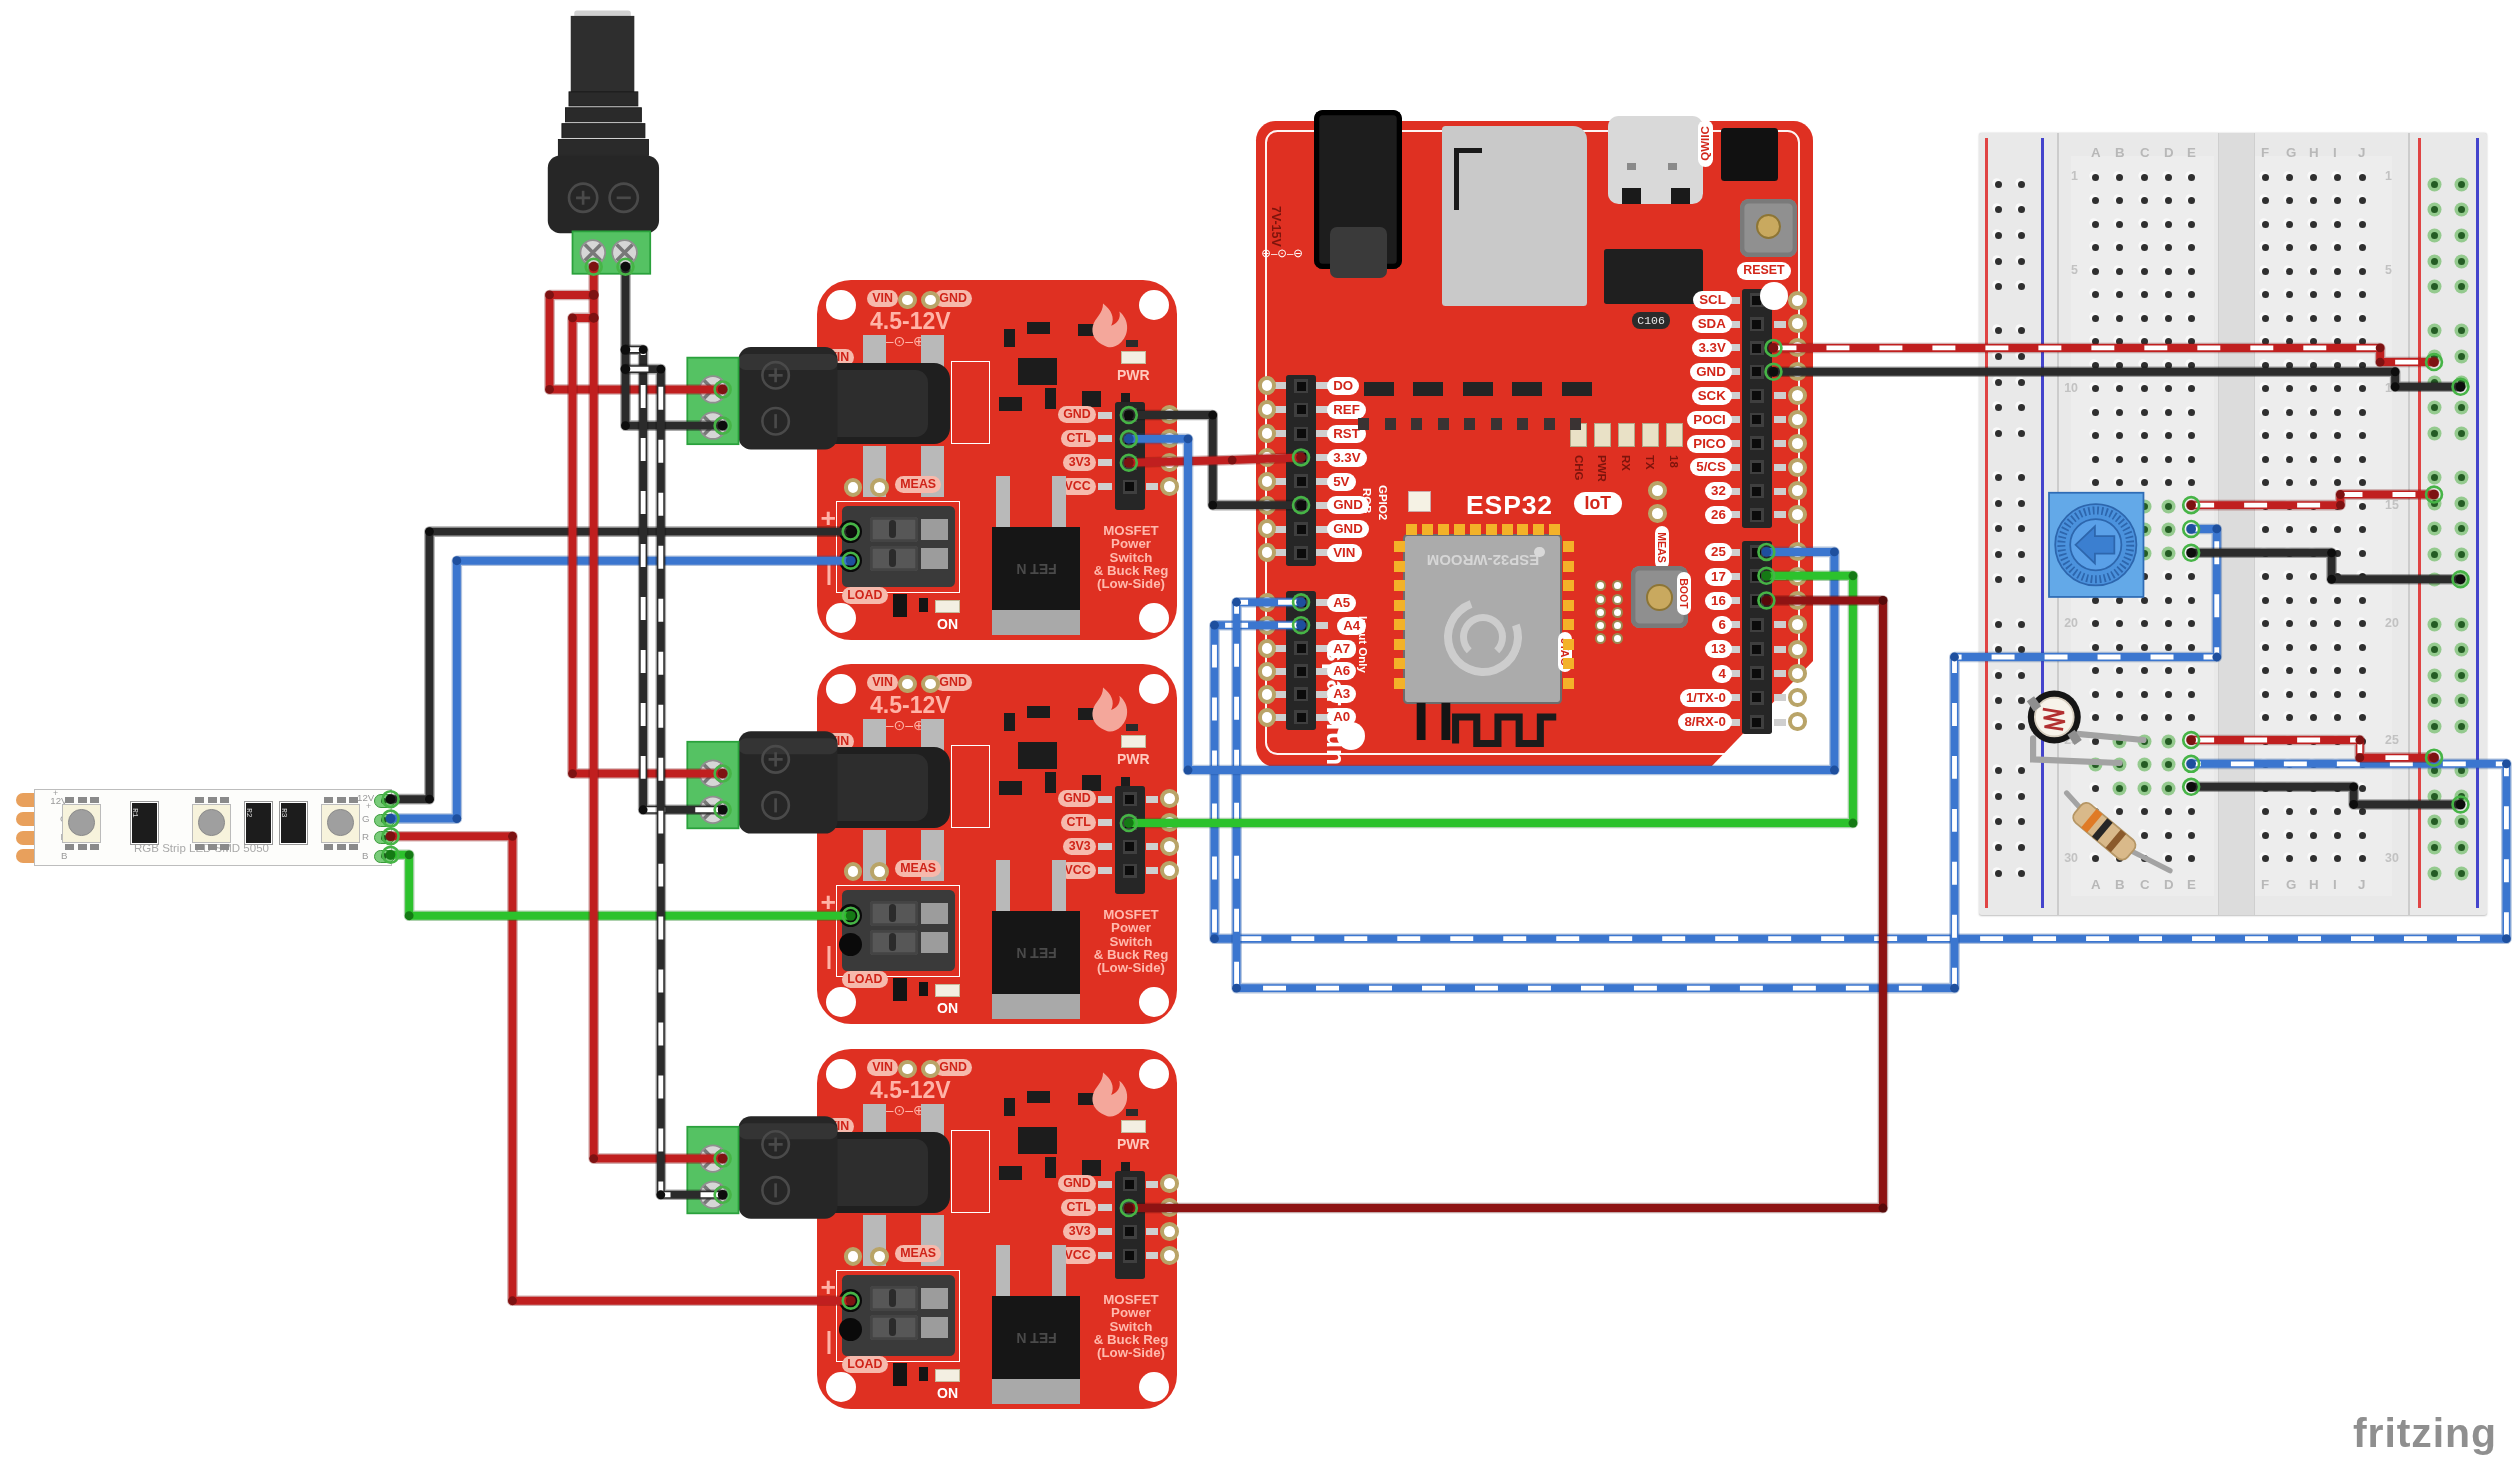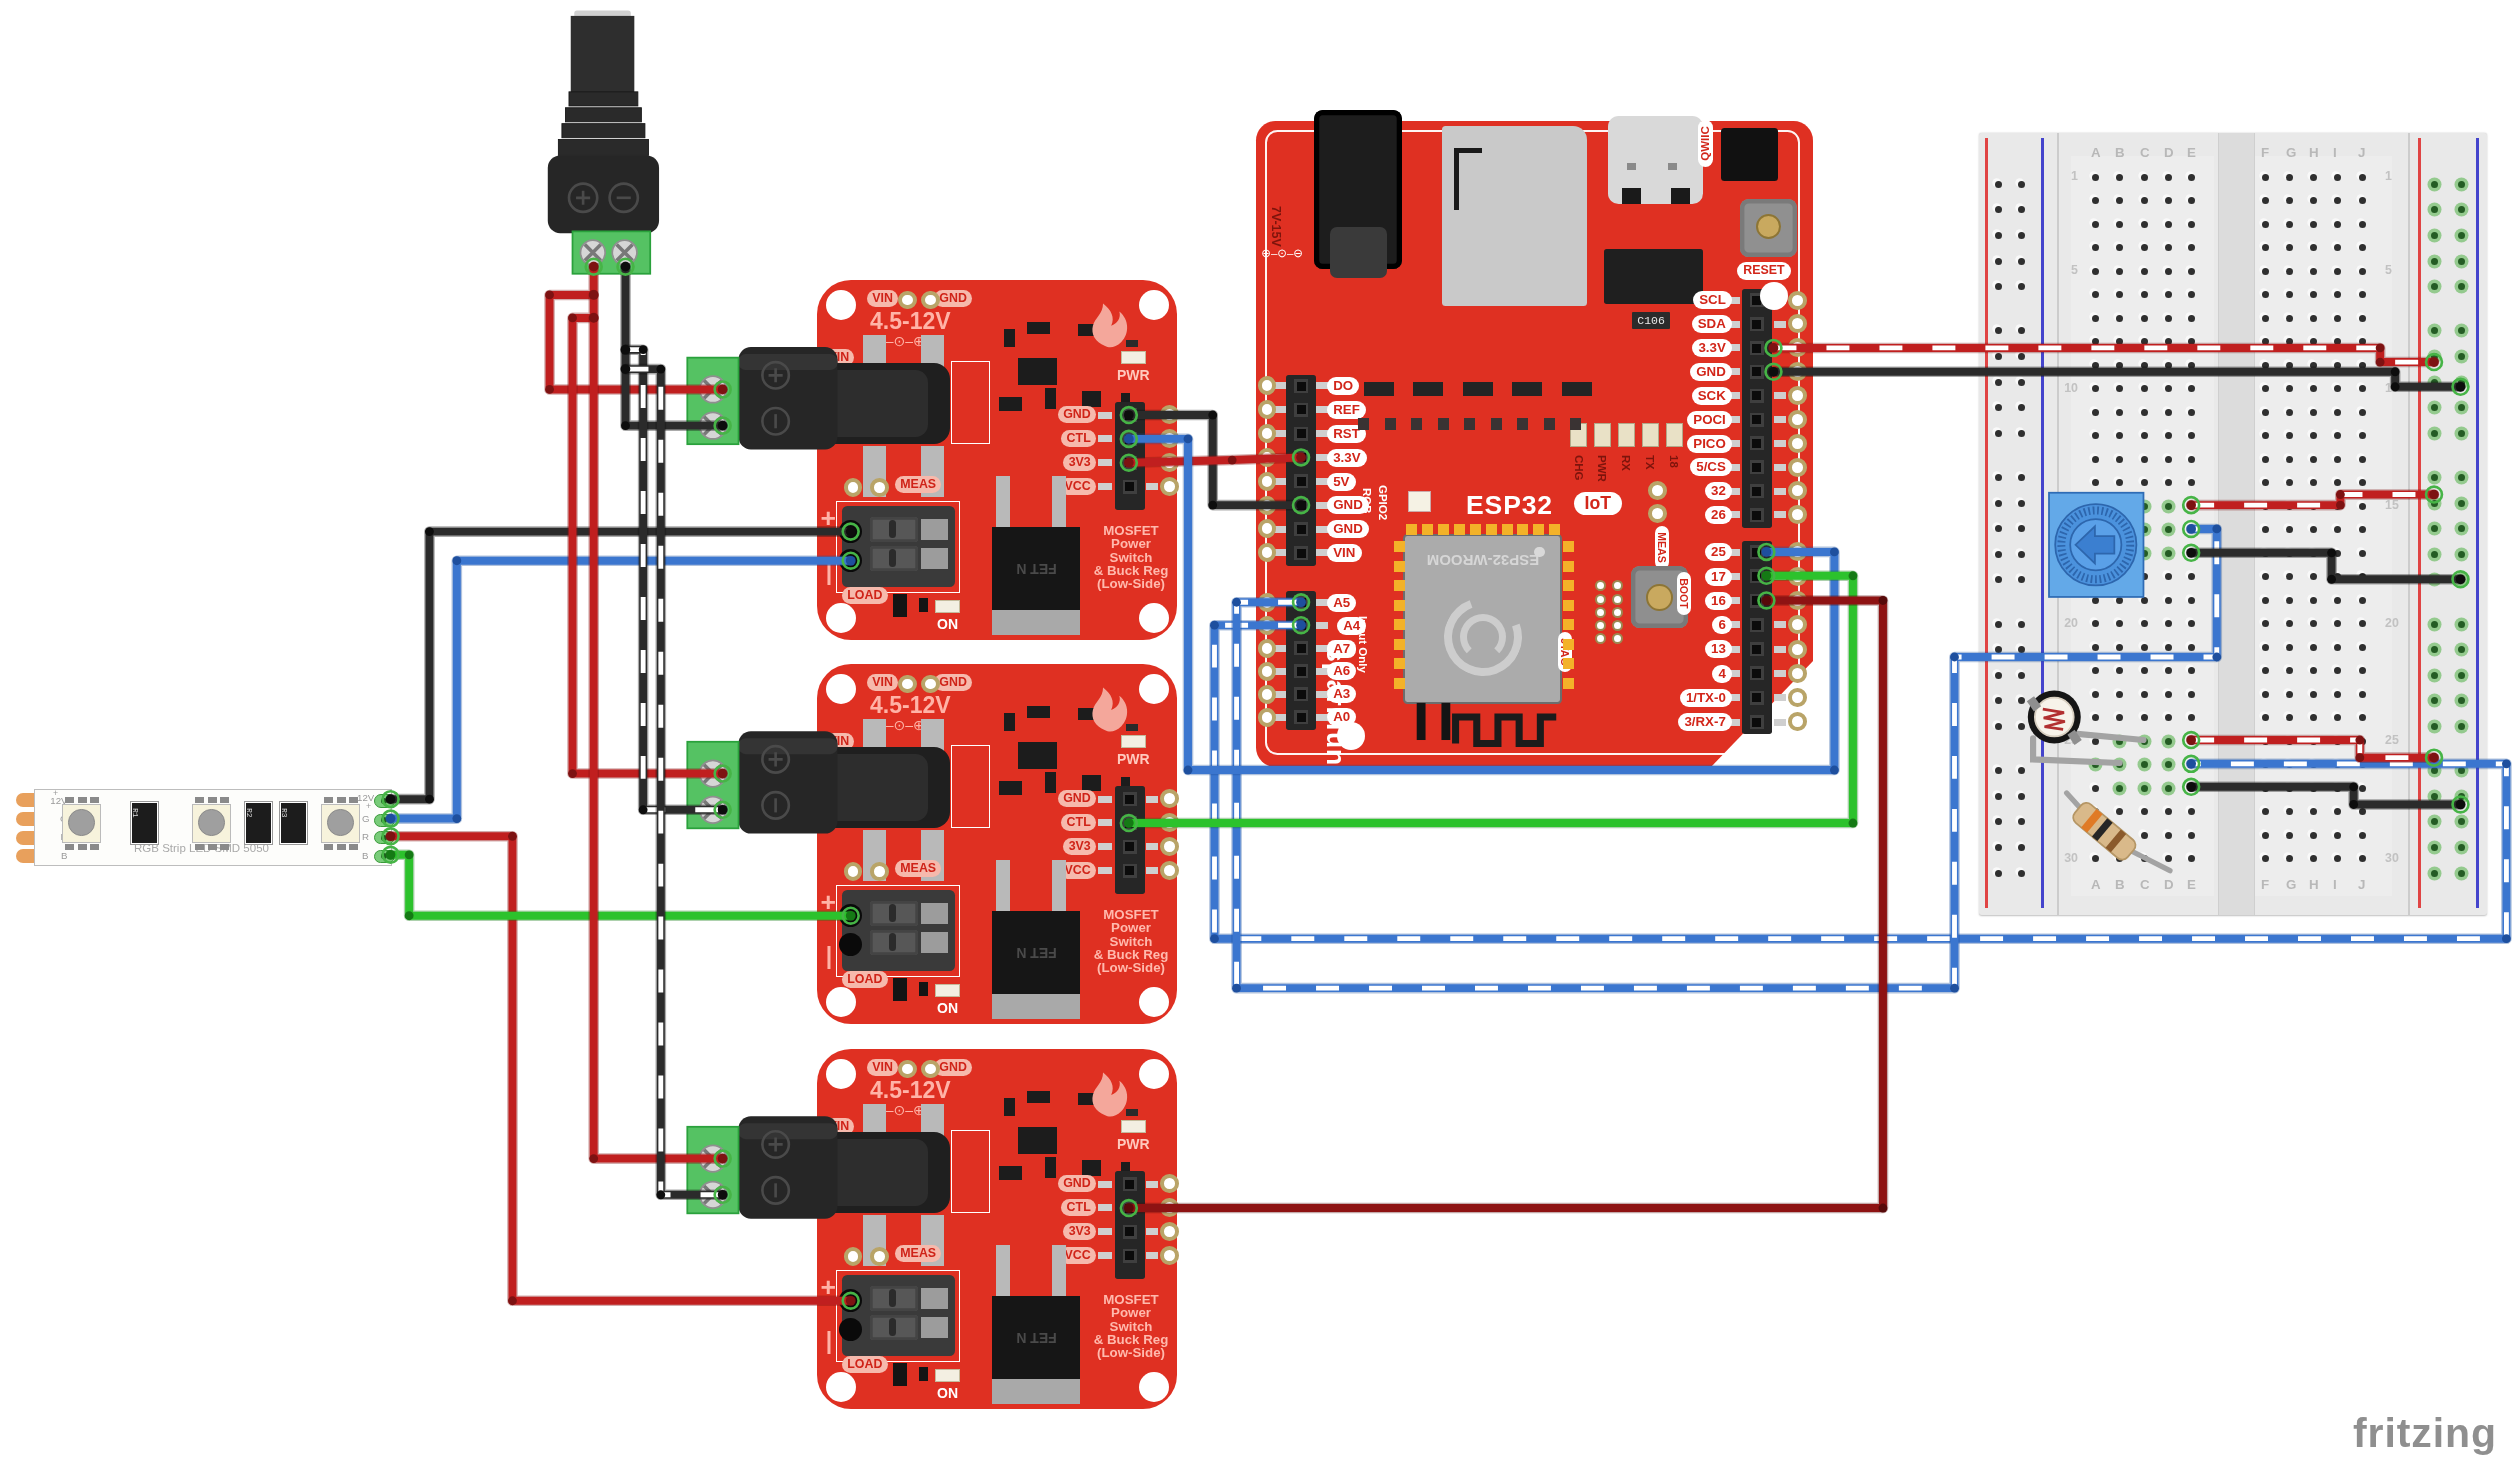--- a/index.html
+++ b/index.html
@@ -542,21 +542,21 @@
     <div class="abs" style="left:198px;top:26.5px;width:23px;height:57px;border:5.3px solid #1a1a1a;border-right:none;border-bottom:none;"></div>
     <div class="abs" style="left:352px;top:-5.3px;width:95px;height:88px;background:#d9d9d9;border-radius:10.6px;"></div>
     <div class="abs" style="left:371px;top:42px;width:8.8px;height:7px;background:#8a8a8a;box-shadow:41px 0 0 #8a8a8a;"></div>
     <div class="abs" style="left:366px;top:67px;width:19.4px;height:16px;background:#1a1a1a;box-shadow:49px 0 0 #1a1a1a;"></div>
     <div class="abs" style="left:465px;top:7px;width:57px;height:53px;background:#111;border-radius:3.5px;"></div>
     <div class="pill" style="left:442px;top:46px;transform:rotate(-90deg);transform-origin:0 0;font-size:11.5px;height:15px;line-height:15px;">QWIIC</div>
     <div class="abs" style="left:484px;top:78px;width:57px;height:58px;background:#909090;border-radius:8.8px;box-shadow:inset 0 0 0 4.4px #7a7a7a;"></div>
     <div class="abs" style="left:500px;top:93px;width:25px;height:25px;background:#c9a95f;border-radius:50%;border:2.7px solid #8d7535;box-sizing:border-box;"></div>
     <div class="pill" style="left:481px;top:141px;font-size:12.4px;">RESET</div>
     <div class="abs" style="left:348px;top:128px;width:99px;height:55px;background:#1f1f1f;border-radius:2.7px;"></div>
-    <div class="abs" style="left:376px;top:191px;background:#2b2b2b;color:#e8e8e8;font:11.5px 'Liberation Mono','DejaVu Sans Mono',monospace;padding:1.8px 5.3px;border-radius:1px;">C106</div>
+    <div class="abs" style="left:376px;top:191px;background:#2b2b2b;color:#e8e8e8;font:11.5px 'Liberation Mono','DejaVu Sans Mono',monospace;padding:1.8px 5.3px;border-radius:8px;">C106</div>
 
     <div class="abs" style="left:117px;top:367px;color:#fff;font:bold 11.5px 'Liberation Sans',sans-serif;transform:rotate(90deg);transform-origin:0 0;">RGB</div>
     <div class="abs" style="left:133px;top:364px;color:#fff;font:bold 11.5px 'Liberation Sans',sans-serif;transform:rotate(90deg);transform-origin:0 0;">GPIO2</div>
     <div class="abs" style="left:152px;top:370px;width:23px;height:21px;background:#f5f2e4;border:0.9px solid #caa;box-sizing:border-box;"></div>
     <div class="abs" style="left:210px;top:369px;color:#fff;font:900 26.5px 'Liberation Sans',sans-serif;letter-spacing:0.9px;">ESP32</div>
     <div class="abs" style="left:318px;top:371px;background:#fff;color:#d2261a;font:900 17.7px 'Liberation Sans',sans-serif;padding:0.9px 10.6px;border-radius:12.4px;">IoT</div>
     <div class="pill" style="left:413px;top:405px;transform:rotate(90deg);transform-origin:0 0;font-size:10.6px;height:14px;line-height:14px;">MEAS</div>
     <div class="gold" style="left:392px;top:360px;"></div>
     <div class="gold" style="left:392px;top:383px;"></div>
     <div class="abs" style="left:95px;top:526px;color:#fff;font:900 26.5px 'Liberation Sans',sans-serif;transform:rotate(90deg);transform-origin:0 0;letter-spacing:0.9px;">sparkfun</div>
@@ -760,21 +760,21 @@
         <div style="position: absolute; left: 494px; top: 570px; width: 14px; height: 14px; background: rgb(63, 63, 63);"></div>
         <div style="position: absolute; left: 496px; top: 572px; width: 8.8px; height: 8.8px; background: rgb(11, 11, 11);"></div>
         <div style="position: absolute; left: 472px; top: 573px; width: 12.4px; height: 7px; background: rgb(207, 207, 207);"></div>
         <div style="position: absolute; left: 518px; top: 573px; width: 12.4px; height: 7px; background: rgb(207, 207, 207);"></div>
         <div class="pill" style="position: absolute; right: 81px; top: 568px;">1/TX-0</div>
         <div class="gold" style="position: absolute; left: 532px; top: 567px;"></div>
         <div style="position: absolute; left: 494px; top: 594px; width: 14px; height: 14px; background: rgb(63, 63, 63);"></div>
         <div style="position: absolute; left: 496px; top: 597px; width: 8.8px; height: 8.8px; background: rgb(11, 11, 11);"></div>
         <div style="position: absolute; left: 472px; top: 598px; width: 12.4px; height: 7px; background: rgb(207, 207, 207);"></div>
         <div style="position: absolute; left: 518px; top: 598px; width: 12.4px; height: 7px; background: rgb(207, 207, 207);"></div>
-        <div class="pill" style="position: absolute; right: 81px; top: 592px;">3/RX-7</div>
+        <div class="pill" style="position: absolute; right: 81px; top: 592px;">8/RX-0</div>
         <div class="gold" style="position: absolute; left: 532px; top: 591px;"></div>
         <div style="position: absolute; left: 314px; top: 302px; width: 17px; height: 24px; background: rgb(233, 225, 198); border: 0.9px solid rgb(179, 169, 138); box-sizing: border-box;"></div>
         <div style="position: absolute; left: 329px; top: 334px; color: rgb(125, 20, 12); font: bold 11.5px &quot;Liberation Sans&quot;, sans-serif; transform: rotate(90deg); transform-origin: 0px 0px;">CHG</div>
         <div style="position: absolute; left: 338px; top: 302px; width: 17px; height: 24px; background: rgb(233, 225, 198); border: 0.9px solid rgb(179, 169, 138); box-sizing: border-box;"></div>
         <div style="position: absolute; left: 352px; top: 334px; color: rgb(125, 20, 12); font: bold 11.5px &quot;Liberation Sans&quot;, sans-serif; transform: rotate(90deg); transform-origin: 0px 0px;">PWR</div>
         <div style="position: absolute; left: 362px; top: 302px; width: 17px; height: 24px; background: rgb(233, 225, 198); border: 0.9px solid rgb(179, 169, 138); box-sizing: border-box;"></div>
         <div style="position: absolute; left: 376px; top: 334px; color: rgb(125, 20, 12); font: bold 11.5px &quot;Liberation Sans&quot;, sans-serif; transform: rotate(90deg); transform-origin: 0px 0px;">RX</div>
         <div style="position: absolute; left: 386px; top: 302px; width: 17px; height: 24px; background: rgb(233, 225, 198); border: 0.9px solid rgb(179, 169, 138); box-sizing: border-box;"></div>
         <div style="position: absolute; left: 400px; top: 334px; color: rgb(125, 20, 12); font: bold 11.5px &quot;Liberation Sans&quot;, sans-serif; transform: rotate(90deg); transform-origin: 0px 0px;">TX</div>
         <div style="position: absolute; left: 410px; top: 302px; width: 17px; height: 24px; background: rgb(233, 225, 198); border: 0.9px solid rgb(179, 169, 138); box-sizing: border-box;"></div>

